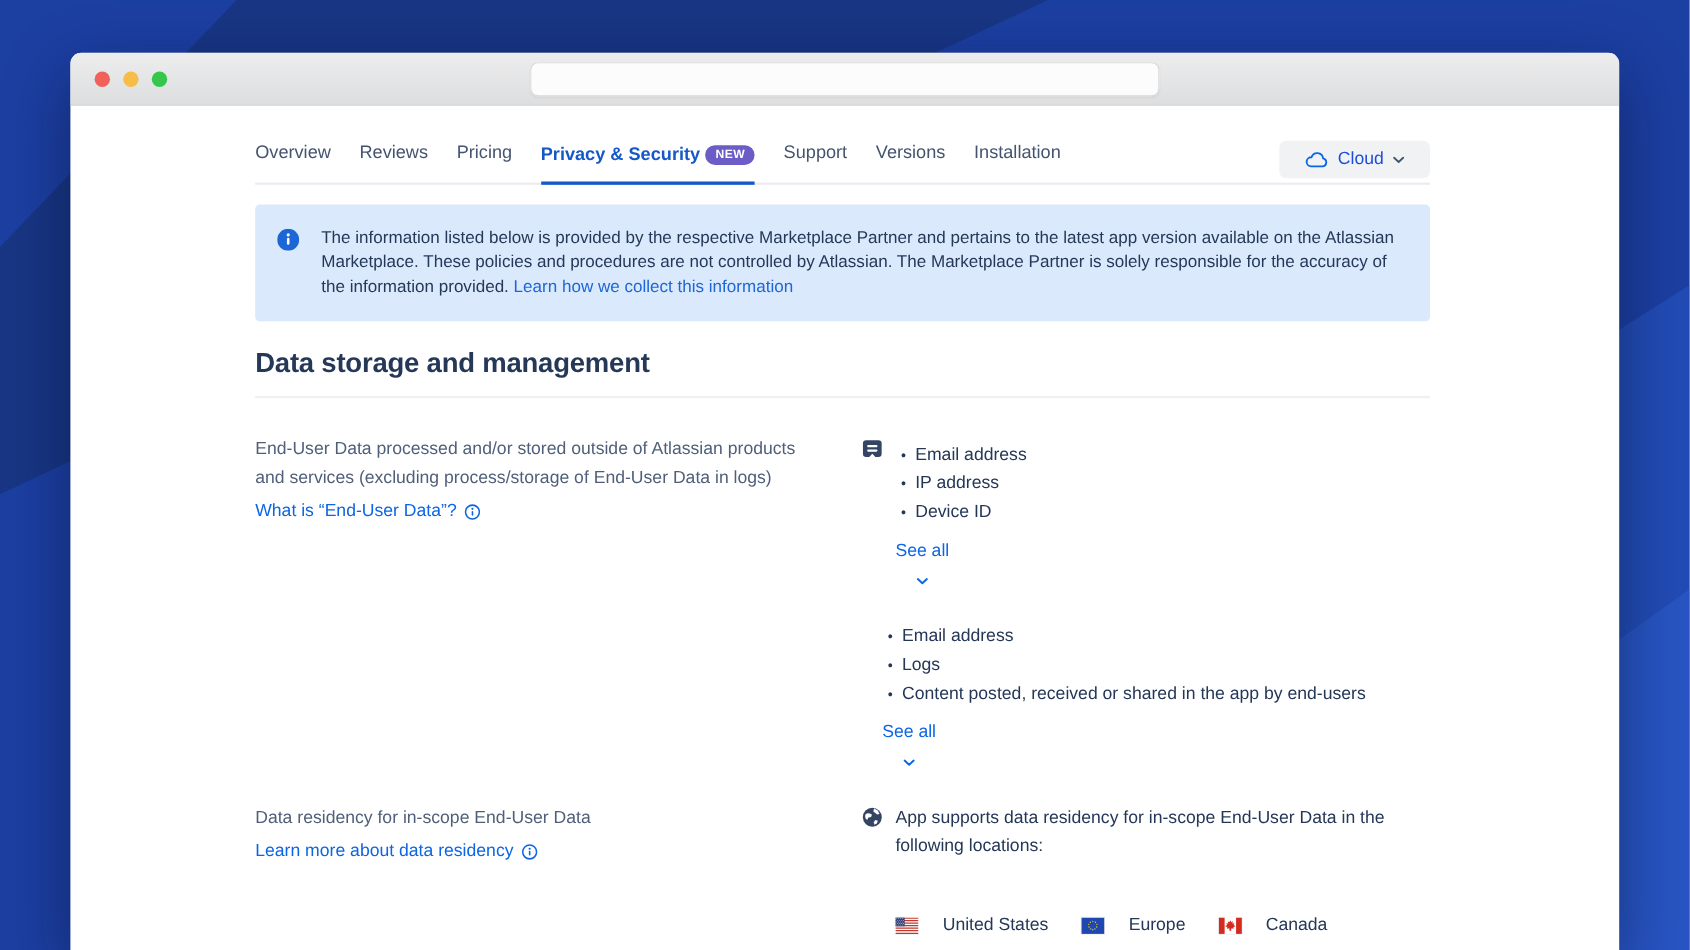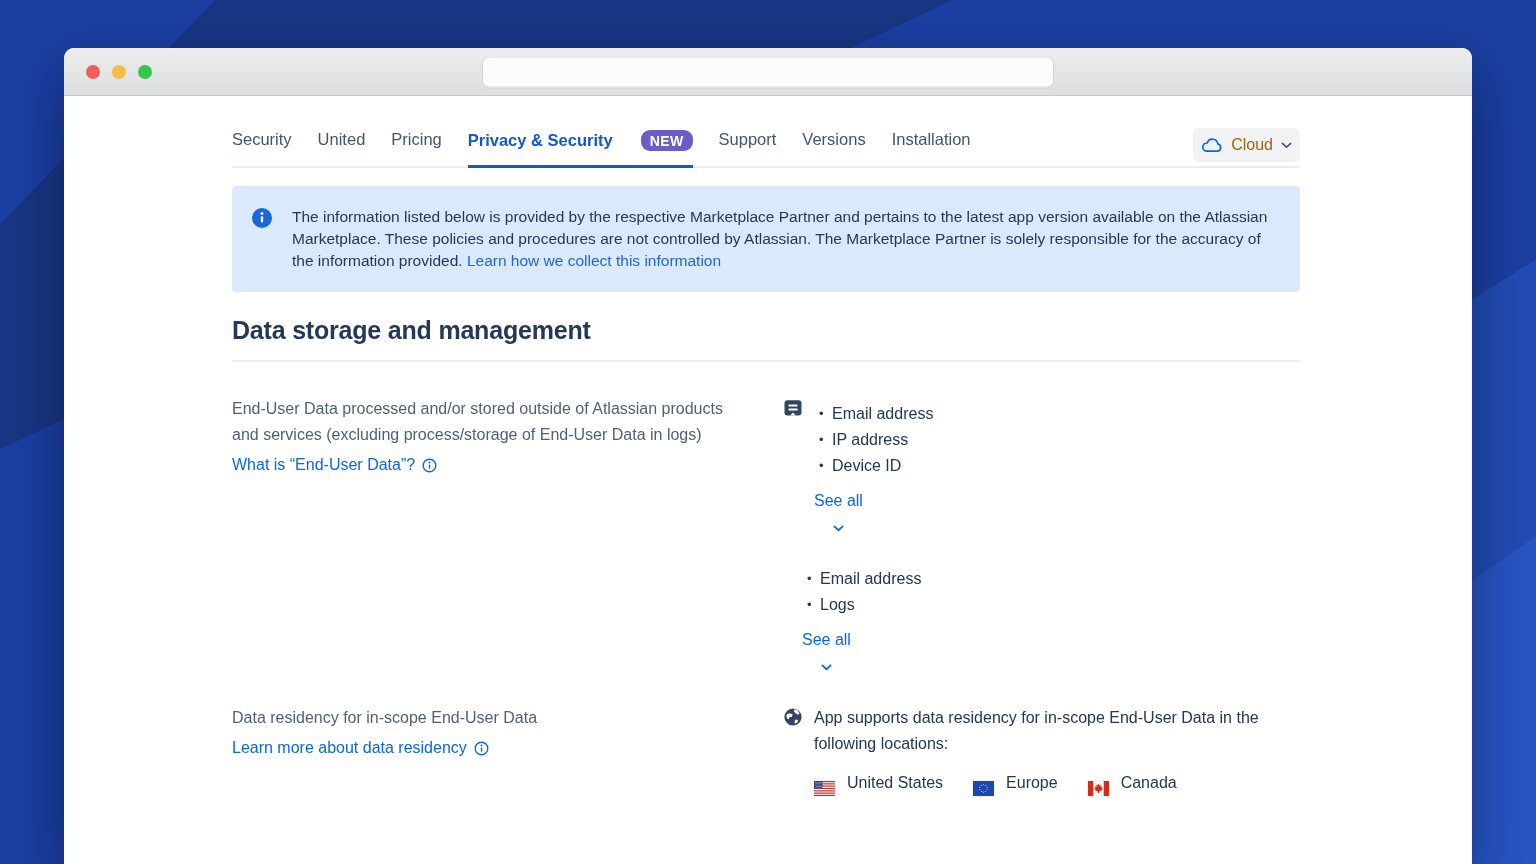--- a/index.html
+++ b/index.html
@@ -41,27 +41,27 @@
 
   
   .nav-row { margin-top:22px; position:relative; border-bottom:2px solid #EBECF0; }
   .tabs { display:flex; gap:26px; }
   .tab {
     font-size:16.5px; color:#44546F; font-weight:500; cursor:pointer;
     padding:12px 0 17px; display:inline-flex; align-items:center; white-space:nowrap;
   }
   .tab.active { color:#1558C7; font-weight:600; border-bottom:3px solid #1558C7; margin-bottom:-2px; padding-bottom:14px; }
   .badge-new {
-    background:#6B5CC8; color:#fff; font-size:14px; font-weight:700; letter-spacing:.4px;
-    border-radius:9px; padding:4px 9px 3px; margin-left:28px; line-height:1;
+    background:#6B5CC8; color:#fff; font-size:11px; font-weight:700; letter-spacing:.4px;
+    border-radius:9px; padding:4px 9px 3px; margin-left:5px; line-height:1;
   }
   .cloud-btn {
     position:absolute; right:0; top:10px; background:#F1F2F4; border:none; border-radius:6px;
-    display:flex; align-items:center; gap:8px; padding:8px 8px; cursor:pointer;
-    font-family:inherit; font-size:16px; color:#a16207;
+    display:flex; align-items:center; gap:8px; padding:8px 23px; cursor:pointer;
+    font-family:inherit; font-size:16px; color:#1d4ed8;
   }
   .cloud-btn .chev { color:#44546F; display:flex; }
 
   
   .banner {
     margin-top:18px; background:#DBE9FC; border-radius:4px;
     display:flex; padding:20px 30px 20px 20px; gap:20px; align-items:flex-start;
   }
   .banner-text { font-size:15.5px; line-height:22px; color:#243858; max-width:985px; }
   .banner-text a { color:#1D66D6; text-decoration:none; cursor:pointer; }
@@ -85,21 +85,21 @@
   .item-body li { position:relative; padding-left:18px; line-height:26px; max-width:455px; }
   .item-body li::before { content:"•"; position:absolute; left:5px; font-size:13px; color:#243757; }
   .see-all {
     margin-top:9px; display:inline-flex; align-items:center; gap:9px;
     color:#0C66E4; font-size:16px; font-weight:500; text-decoration:none; cursor:pointer;flex-direction:column;
   }
   .see-all .chev { display:flex; padding-top:2px; }
   .sub-item { margin-top:29px; margin-left:20px; }
 
   .flags { display:flex; gap:30px; margin-top:13px; align-items:center; }
-  .flag-item { display:flex; align-items:flex-end; gap:12px; font-size:16px; color:#243757; }
+  .flag-item { display:flex; align-items:center; gap:22px; font-size:16px; color:#243757;margin-top:32px; }
   .flag-item svg { box-shadow:0 0 0 .5px rgba(9,30,66,.13); }
 </style>
 </head>
 <body>
 
 <div class="bg-shape bg-dark"></div>
 <div class="bg-shape bg-light"></div>
 <div class="bg-shape bg-light2"></div>
 
 <div class="window">
@@ -110,22 +110,22 @@
       <span class="light yellow"></span>
       <span class="light green"></span>
     </div>
     <div class="urlbar"></div>
   </div>
 
   <div class="content">
 
     <div class="nav-row">
       <nav class="tabs">
-        <span class="tab">Security</span>
-        <span class="tab">United</span>
+        <span class="tab">Overview</span>
+        <span class="tab">Reviews</span>
         <span class="tab">Pricing</span>
         <span class="tab active">
           <span>Privacy &amp; Security</span>
           <span class="badge-new">NEW</span>
         </span>
         <span class="tab">Support</span>
         <span class="tab">Versions</span>
         <span class="tab">Installation</span>
       </nav>
       <button class="cloud-btn">
@@ -199,20 +199,21 @@
               </span>
             </a>
           </div>
         </div>
 
         <div class="item sub-item">
           <div class="item-body">
             <ul>
               <li>Email address</li>
               <li>Logs</li>
+              <li>Content posted, received or shared in the app by end-users</li>
             </ul>
             <a class="see-all">
               <span>See all</span>
               <span class="chev">
                 <svg width="11" height="7" viewBox="0 0 12 7">
                     <path d="M1.5 1.2 L6 5.4 L10.5 1.2" fill="none" stroke="#0C66E4" stroke-width="1.9" stroke-linecap="round" stroke-linejoin="round"></path>
                   </svg>
               </span>
             </a>
           </div>

